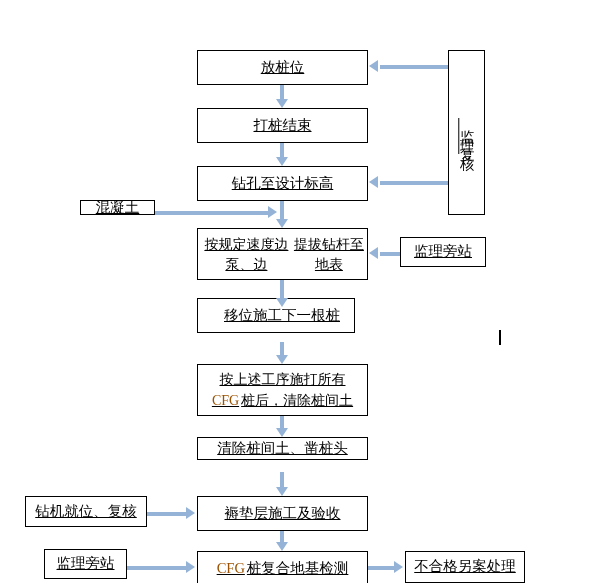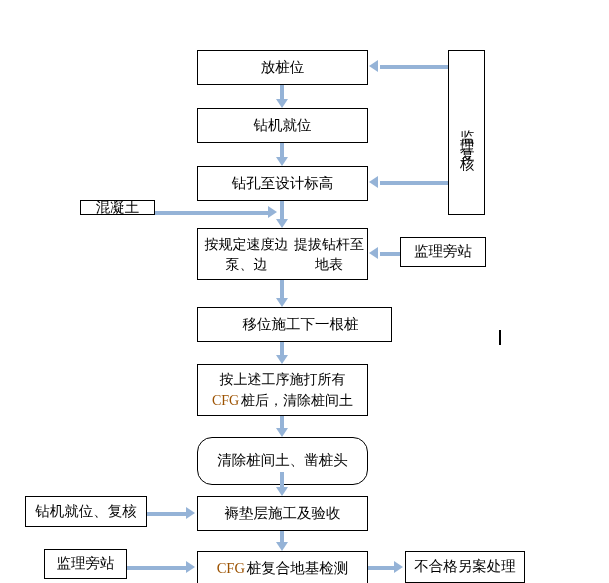--- a/index.html
+++ b/index.html
@@ -34,20 +34,21 @@
     background: #ffffff;
     display: flex;
     align-items: center;
     justify-content: center;
     text-align: center;
     font-family: "Liberation Sans", "DejaVu Sans", sans-serif;
     font-size: 14.5px;
     color: #000000;
     line-height: 1.35;
     padding: 0 2px;
+    text-decoration: underline;
   }
   .node.two-line {
     font-size: 14px;
     line-height: 1.45;
   }
   .node.vertical {
     writing-mode: vertical-rl;
     text-orientation: upright;
     letter-spacing: 9px;
     padding-top: 6px;
@@ -95,44 +96,44 @@
 <body>
 
 <div id="canvas">
 
 
   <div class="node" style="left:197px; top:50px; width:171px; height:35px;">
     <span>放桩位</span>
   </div>
 
   <div class="node" style="left:197px; top:108px; width:171px; height:35px;">
-    <span>钻机就位</span>
+    <span>打桩结束</span>
   </div>
 
   <div class="node" style="left:197px; top:166px; width:171px; height:35px;text-align:center;">
     <span>钻孔至设计标高</span>
   </div>
 
   <div class="node two-line" style="left:197px; top:228px; width:171px; height:52px; flex-direction:row;">
     <span>按规定速度边泵、边</span>
     <span>提拔钻杆至地表</span>
   </div>
 
-  <div class="node" style="left:197px; top:307px; width:195px; height:35px;padding-left:14px;">
+  <div class="node" style="left:197px; top:298px; width:158px; height:35px;padding-left:14px;">
     <span>移位施工下一根桩</span>
   </div>
 
   <div class="node two-line" style="left:197px; top:364px; width:171px; height:52px; flex-direction:column;">
     <span>按上述工序施打所有</span>
     <span>
       <span class="cfg">CFG</span><span>桩后，清除桩间土</span>
     </span>
   </div>
 
-  <div class="node" style="left:197px; top:437px; width:171px; height:48px;border-radius:15px;">
+  <div class="node" style="left:197px; top:437px; width:171px; height:23px;">
     <span>清除桩间土、凿桩头</span>
   </div>
 
   <div class="node" style="left:197px; top:496px; width:171px; height:35px;">
     <span>褥垫层施工及验收</span>
   </div>
 
   <div class="node" style="left:197px; top:551px; width:171px; height:35px;">
     <span>
       <span class="cfg">CFG</span><span>桩复合地基检测</span>

